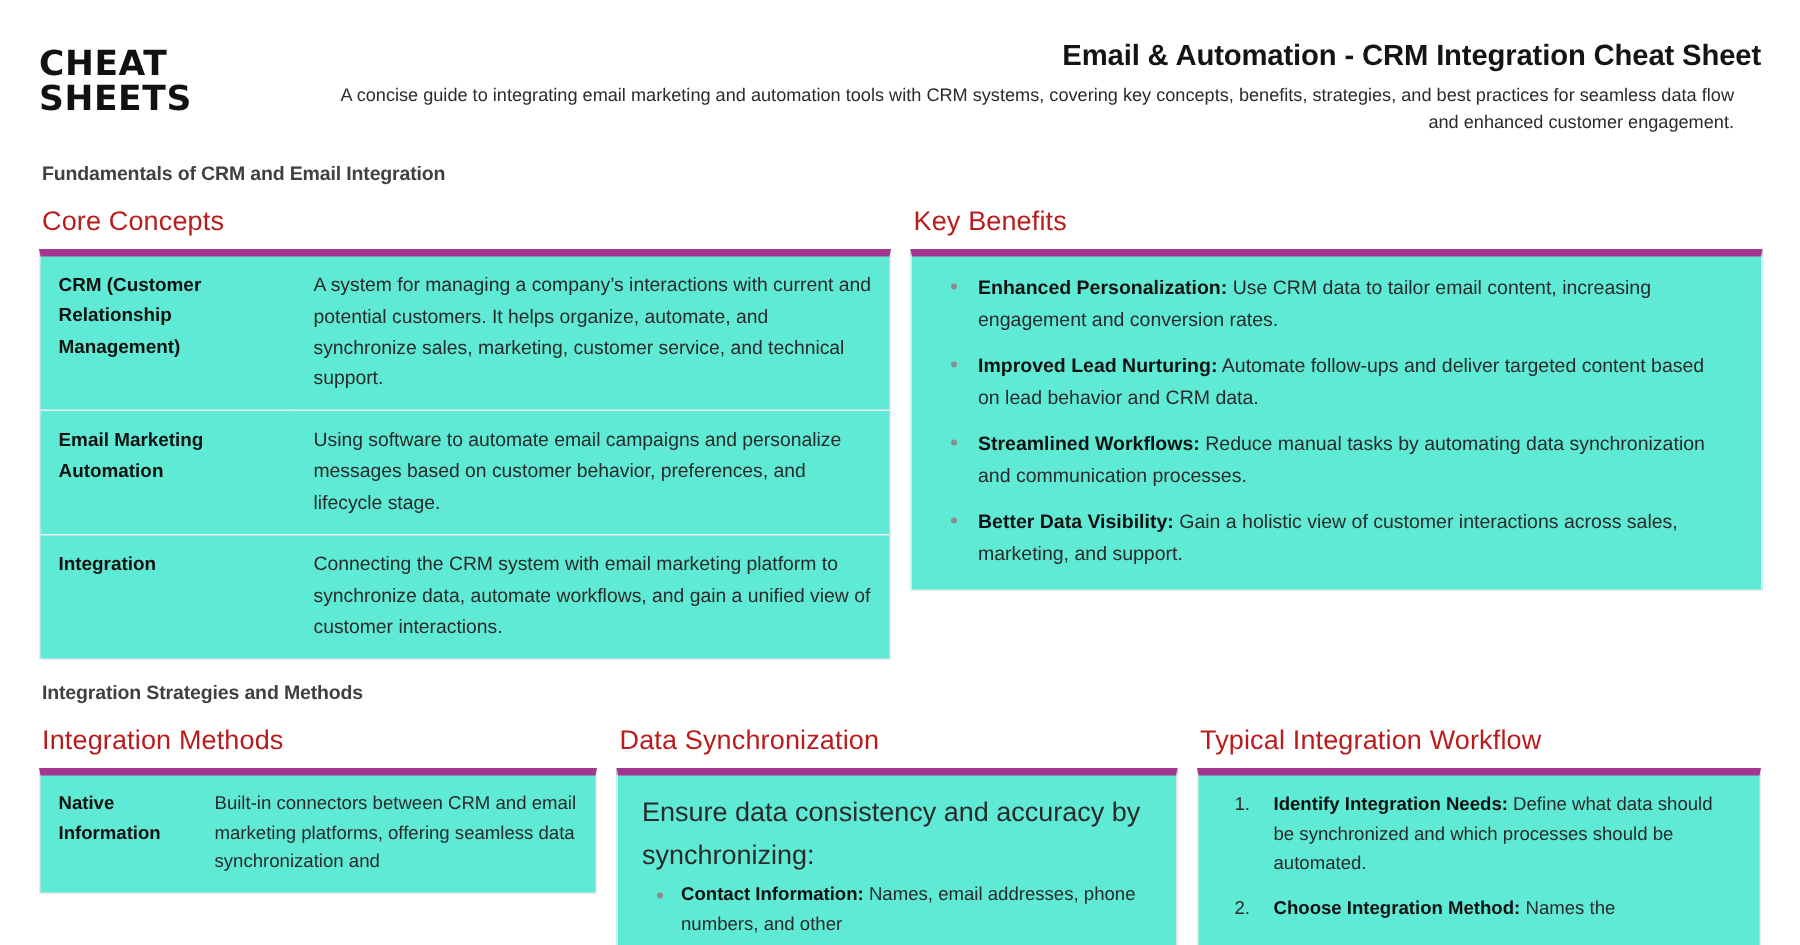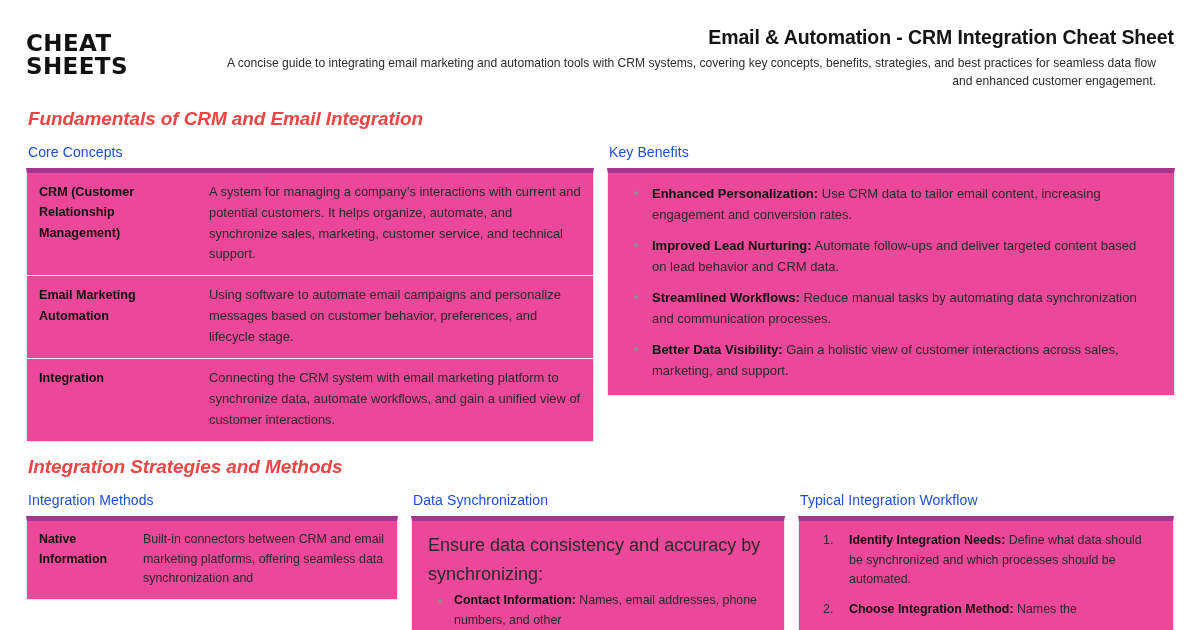--- a/index.html
+++ b/index.html
@@ -31,32 +31,32 @@
   .doc-title {
     font-size: 19.5px; font-weight: 700; color: #141414;
     letter-spacing: -0.1px; line-height: 1.2; margin-bottom: 6px;
   }
   .doc-subtitle {
     font-size: 12.1px; color: #2b2b2b; line-height: 1.42; max-width: 950px;
   }
 
   
   .section-title {
-    font-size: 19px; font-weight: 700; color: #ef4444;
-    letter-spacing: -0.1px; margin: 14px 0 14px 2px; font-style: italic;
+    font-size: 13px; font-weight: 700; color: #404040;
+    letter-spacing: -0.1px; margin: 14px 0 14px 2px;
   }
   .card-title {
-    font-size: 14px; font-weight: 400; color: #1d4ed8;
+    font-size: 18px; font-weight: 400; color: #b91c1c;
     margin: 0 0 8px 2px; letter-spacing: 0.1px;
   }
 
   .card {
     border: 1px solid #e9e9e9;
     border-top: 5px solid #a3368f;
-    background: #ec4899;
+    background: #5eead4;
     overflow: hidden;
   }
 
   
   .row-2 { display: grid; grid-template-columns: 568px 568px; column-gap: 13px; align-items: start; }
   .row-3 { display: grid; grid-template-columns: 372px 374px 376px; column-gap: 13px; align-items: start; }
 
   
   table.deftable { width: 100%; border-collapse: collapse; }
   table.deftable td { vertical-align: top; padding: 9px 12px 10px 12px; border-bottom: 1px solid #ededed; }

